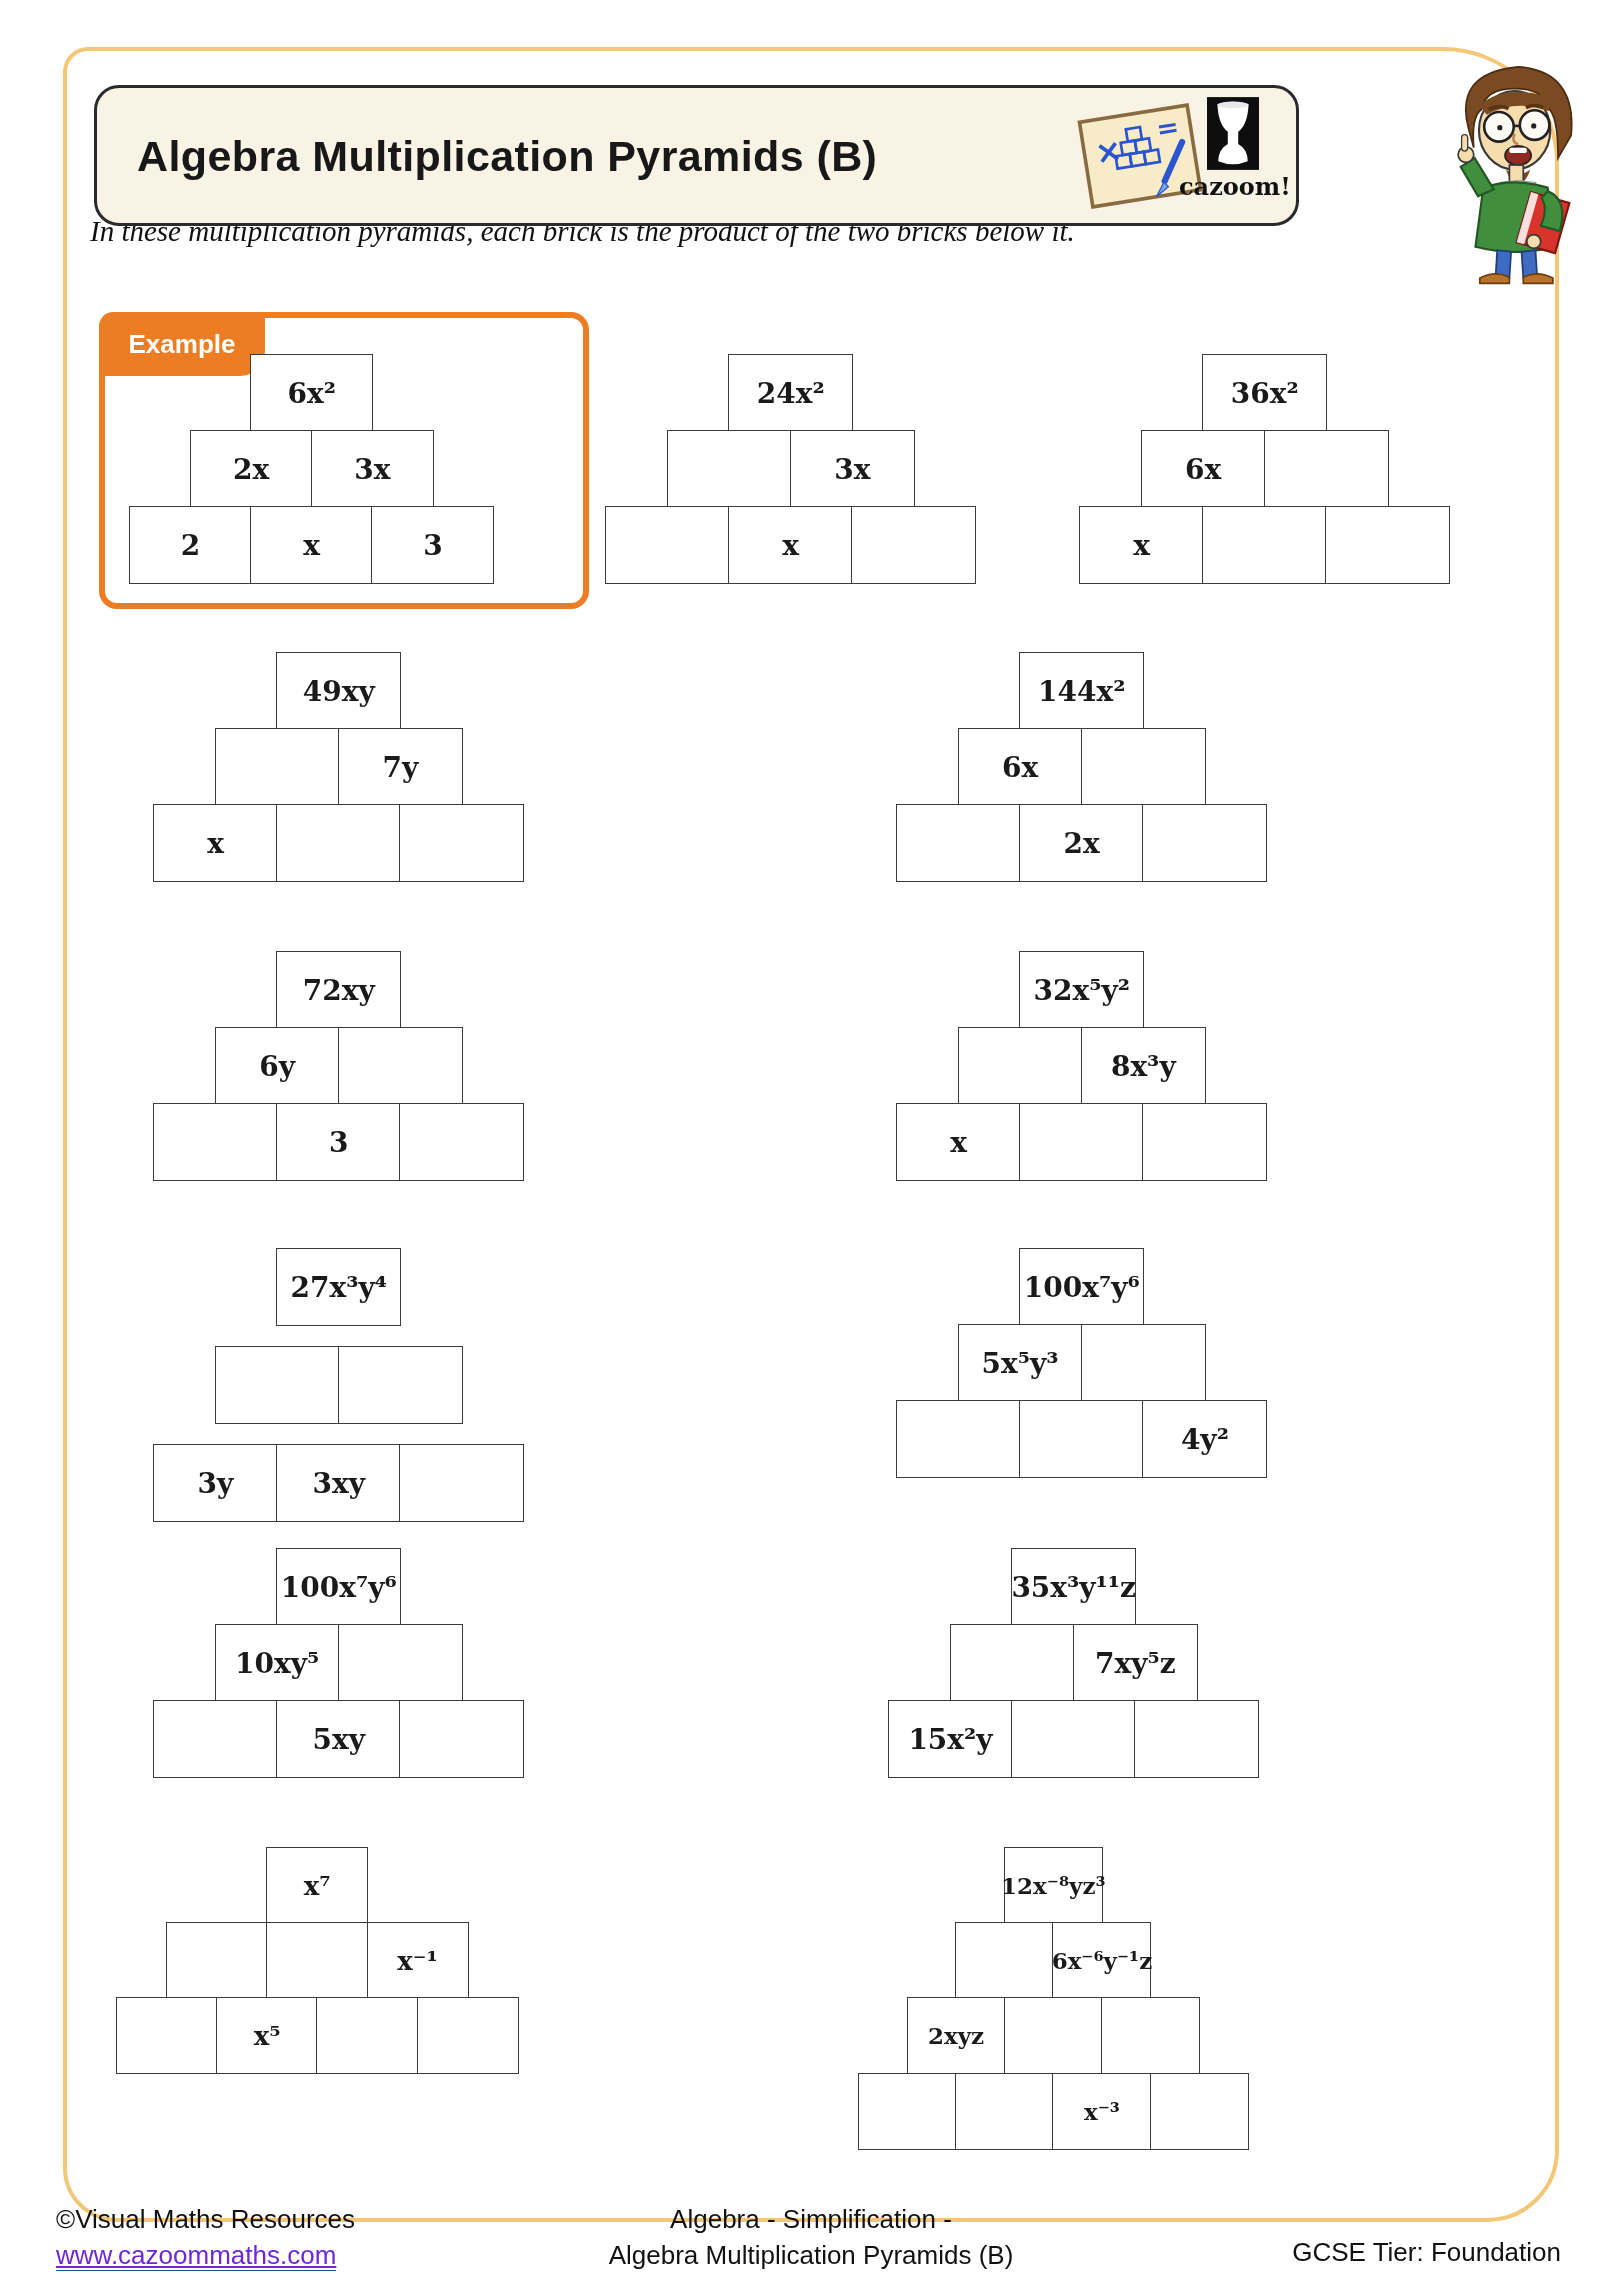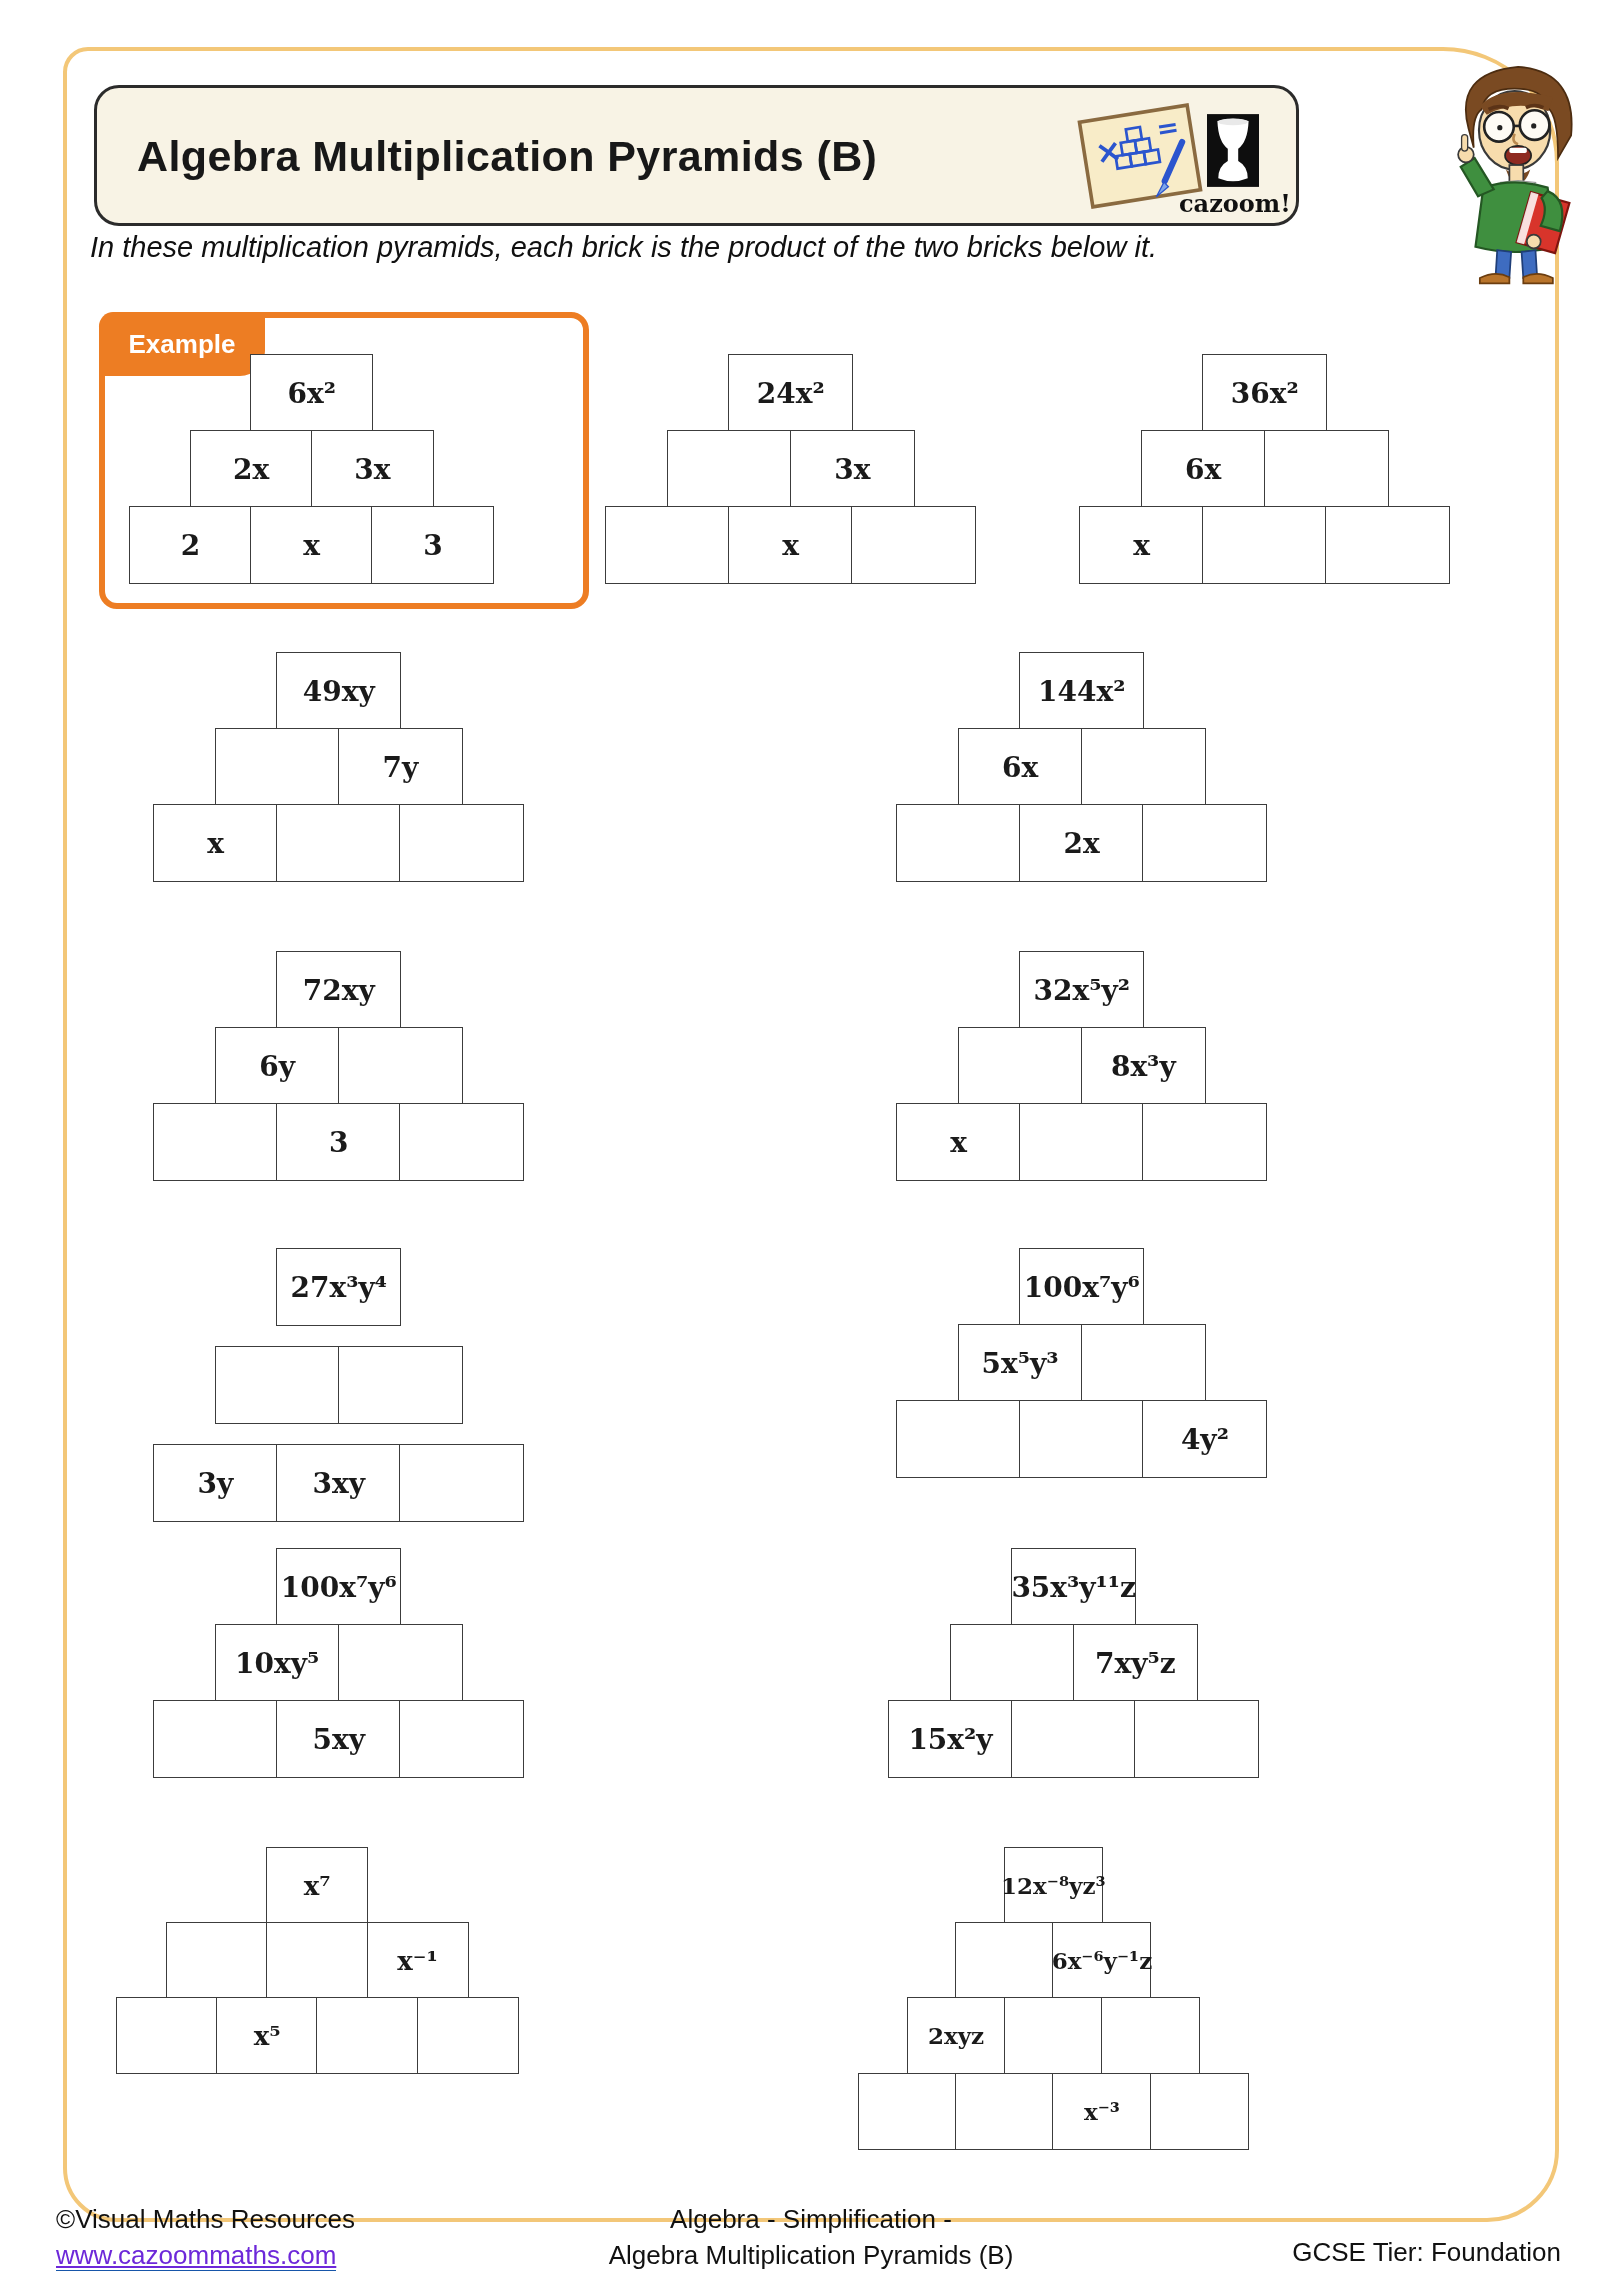--- a/index.html
+++ b/index.html
@@ -6,26 +6,26 @@
   body{width:1622px;height:2293px;position:relative;background:#fff;
        font-family:"Liberation Sans",sans-serif;overflow:hidden;}
   .page-frame{position:absolute;left:63px;top:47px;width:1488px;height:2167px;
        border:4.5px solid #F3C778;border-radius:25px 116px 72px 54px;z-index:0;}
   
   .title-box{position:absolute;left:94px;top:85px;width:1205px;height:141px;
        background:#F8F3E5;border:3.6px solid #2B2B2B;border-radius:25px;z-index:2;box-sizing:border-box;}
   .title-text{position:absolute;left:40px;top:50%;transform:translateY(-50%);
        font-size:43px;font-weight:bold;color:#181818;letter-spacing:0.4px;white-space:nowrap;}
   .note-icon{position:absolute;left:976px;top:7.2px;width:134px;height:122px;}
-  .logo-block{position:absolute;left:1082px;top:26px;width:107px;text-align:right;}
+  .logo-block{position:absolute;left:1082px;top:9px;width:107px;text-align:right;}
   .logo-drum{width:52px;height:73px;margin:0 auto;display:block;}
   .logo-text{font-family:"DejaVu Serif",serif;font-weight:bold;font-size:24px;color:#111;margin-top:1.8px;}
   .teacher{position:absolute;left:1417px;top:59px;width:190px;height:226px;z-index:3;}
-  .instruction{position:absolute;left:90px;top:231px;width:1343px;
-       font-family:Liberation Sans, sans-serif;font-style:italic;font-size:29px;color:#101010;}
+  .instruction{position:absolute;left:90px;top:215px;width:1343px;
+       font-family:Liberation Serif, serif;font-style:italic;font-size:29px;color:#101010;}
   
   .example-box{position:absolute;left:99px;top:312px;width:490px;height:297px;
        border:6.3px solid #ED7D23;border-radius:18px;box-sizing:border-box;z-index:1;}
   .example-tab{position:absolute;left:99px;top:312px;width:166px;height:64px;
        background:#ED7D23;border-radius:14.3px 0 25px 0;display:flex;align-items:center;
        justify-content:center;color:#fff;font-weight:bold;font-size:26px;z-index:2;}
   
   .pyramid{position:absolute;display:flex;flex-direction:column;align-items:center;z-index:2;
        --bw:125px;--bh:78px;--fs:28px;}
   .prow{display:flex;}

